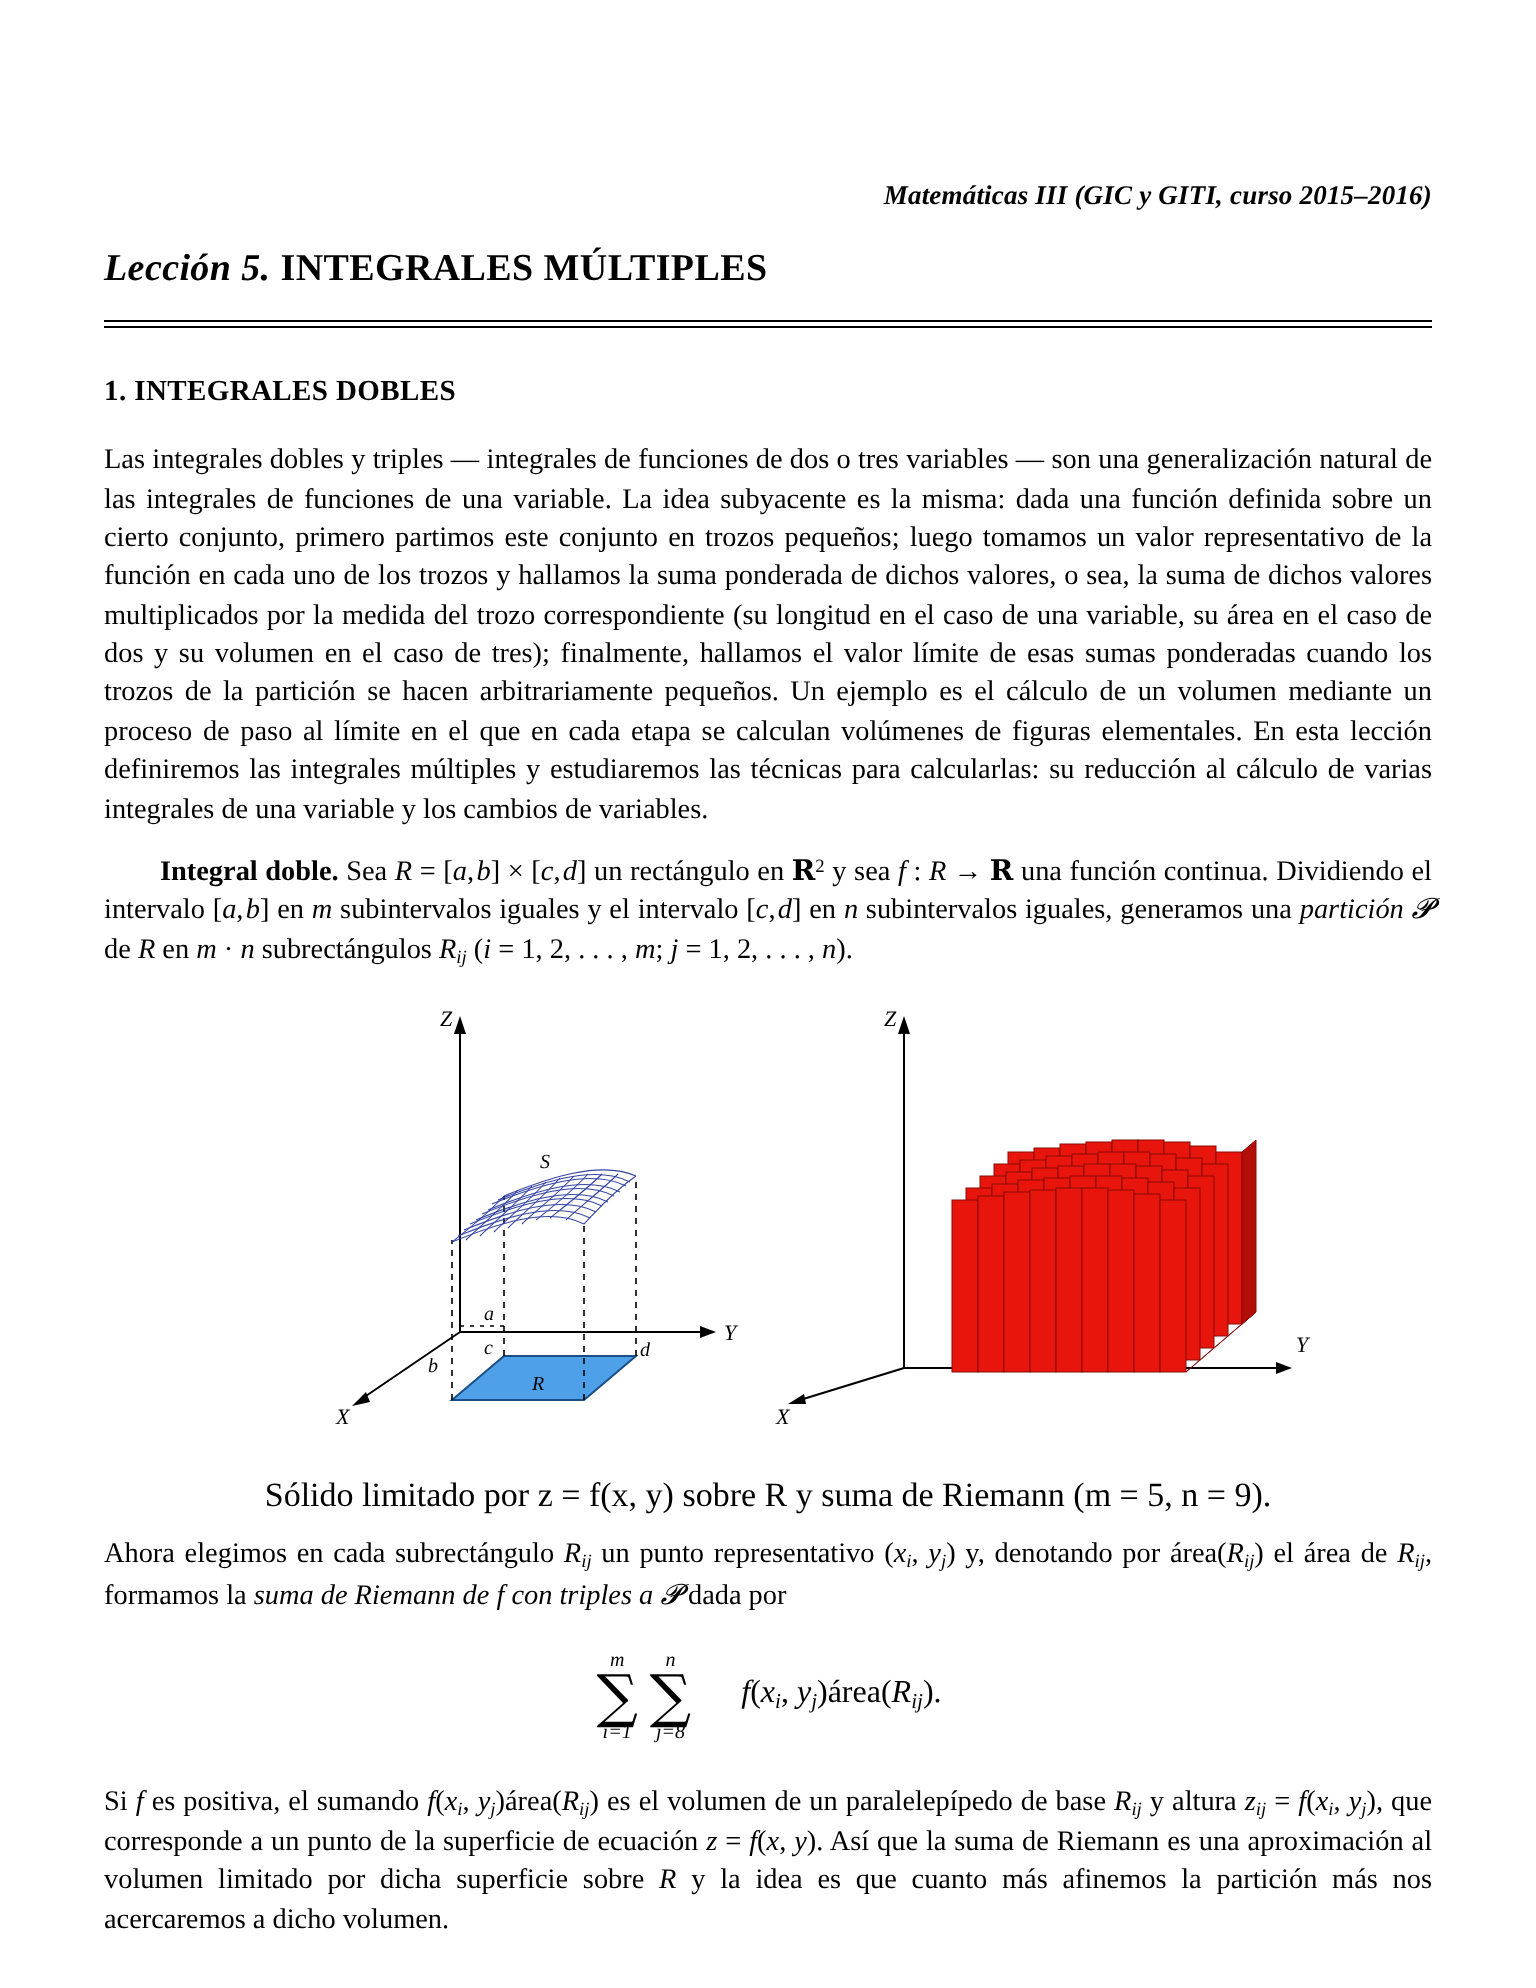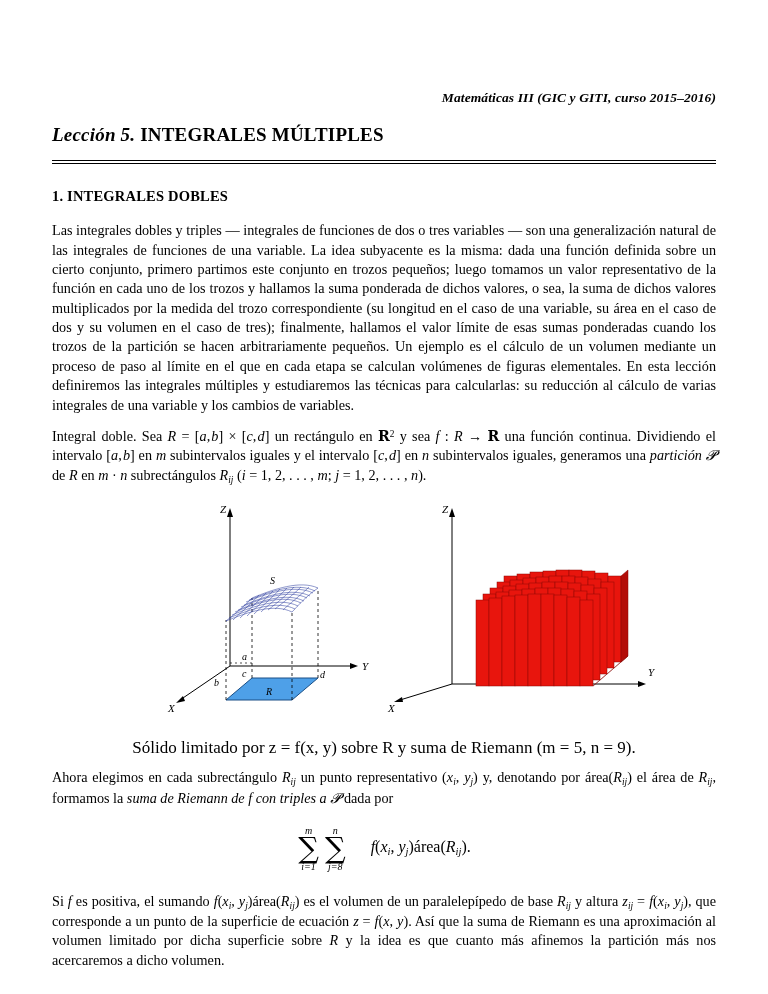--- a/index.html
+++ b/index.html
@@ -62,21 +62,21 @@
   }
   p.body {
     font-size: 14.2px;
     line-height: 1.365;
     text-align: justify;
     margin: 0 0 12px 0;
     hyphens: auto;
   }
   p.body.tight { margin-bottom: 10px; }
   .it { font-style: italic; }
-  .bf { font-weight: normal; }
+  .bf { font-weight: bold; margin-left: 28px; }
   .mathit { font-style: italic; font-family: "Liberation Serif", serif; }
   .bb { font-family: "DejaVu Serif", serif; font-weight: bold; font-style: normal; }
   sub.msub {
     font-size: 0.66em;
     vertical-align: -0.28em;
     font-style: italic;
   }
   sup.msup {
     font-size: 0.66em;
     vertical-align: 0.42em;

